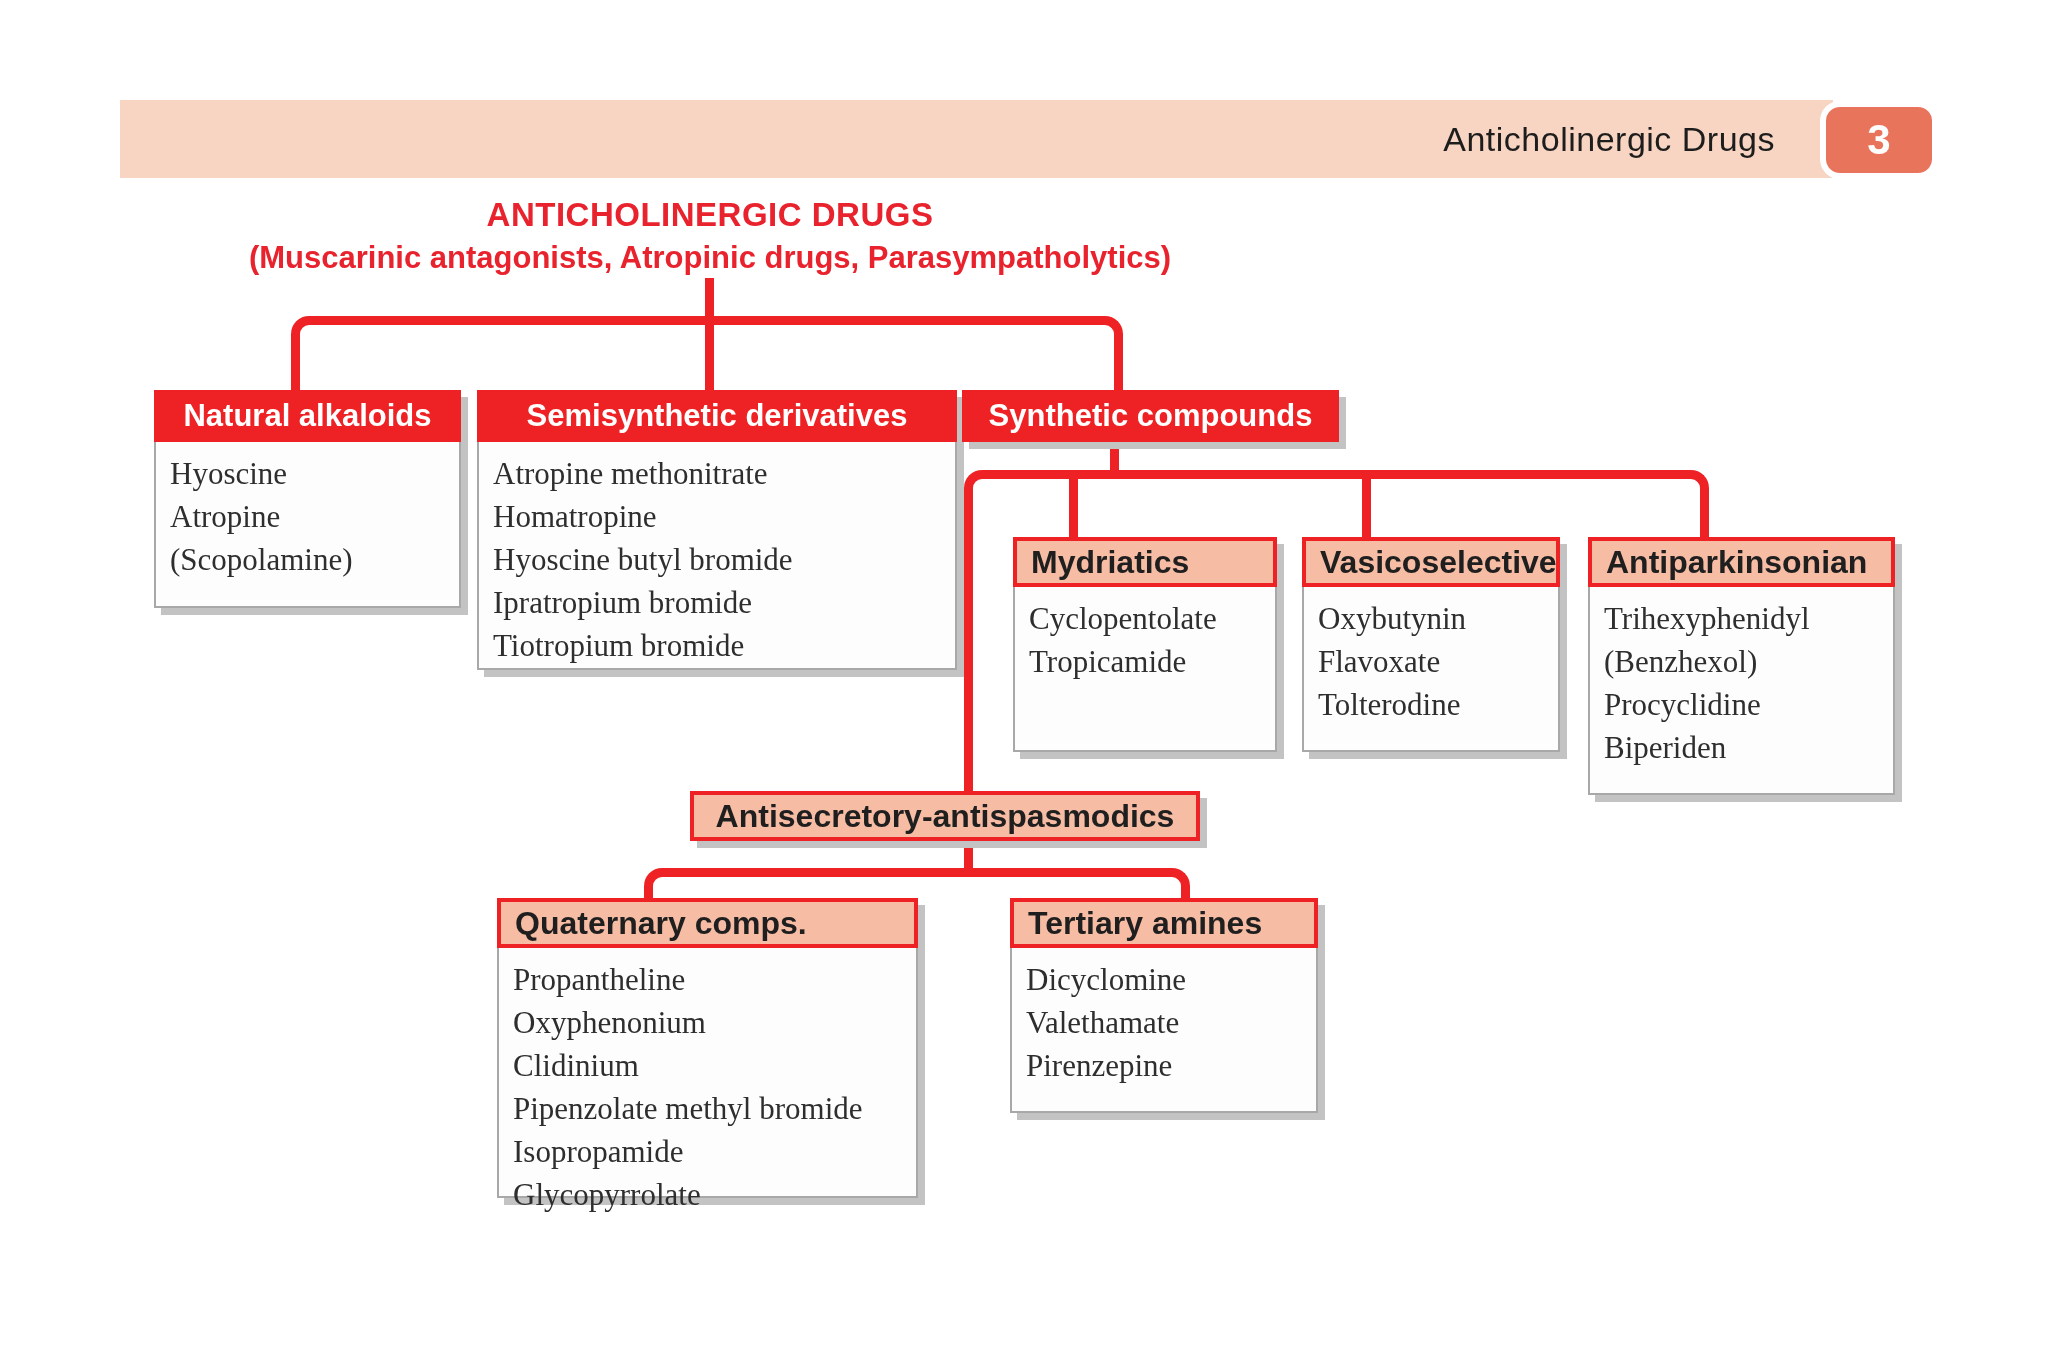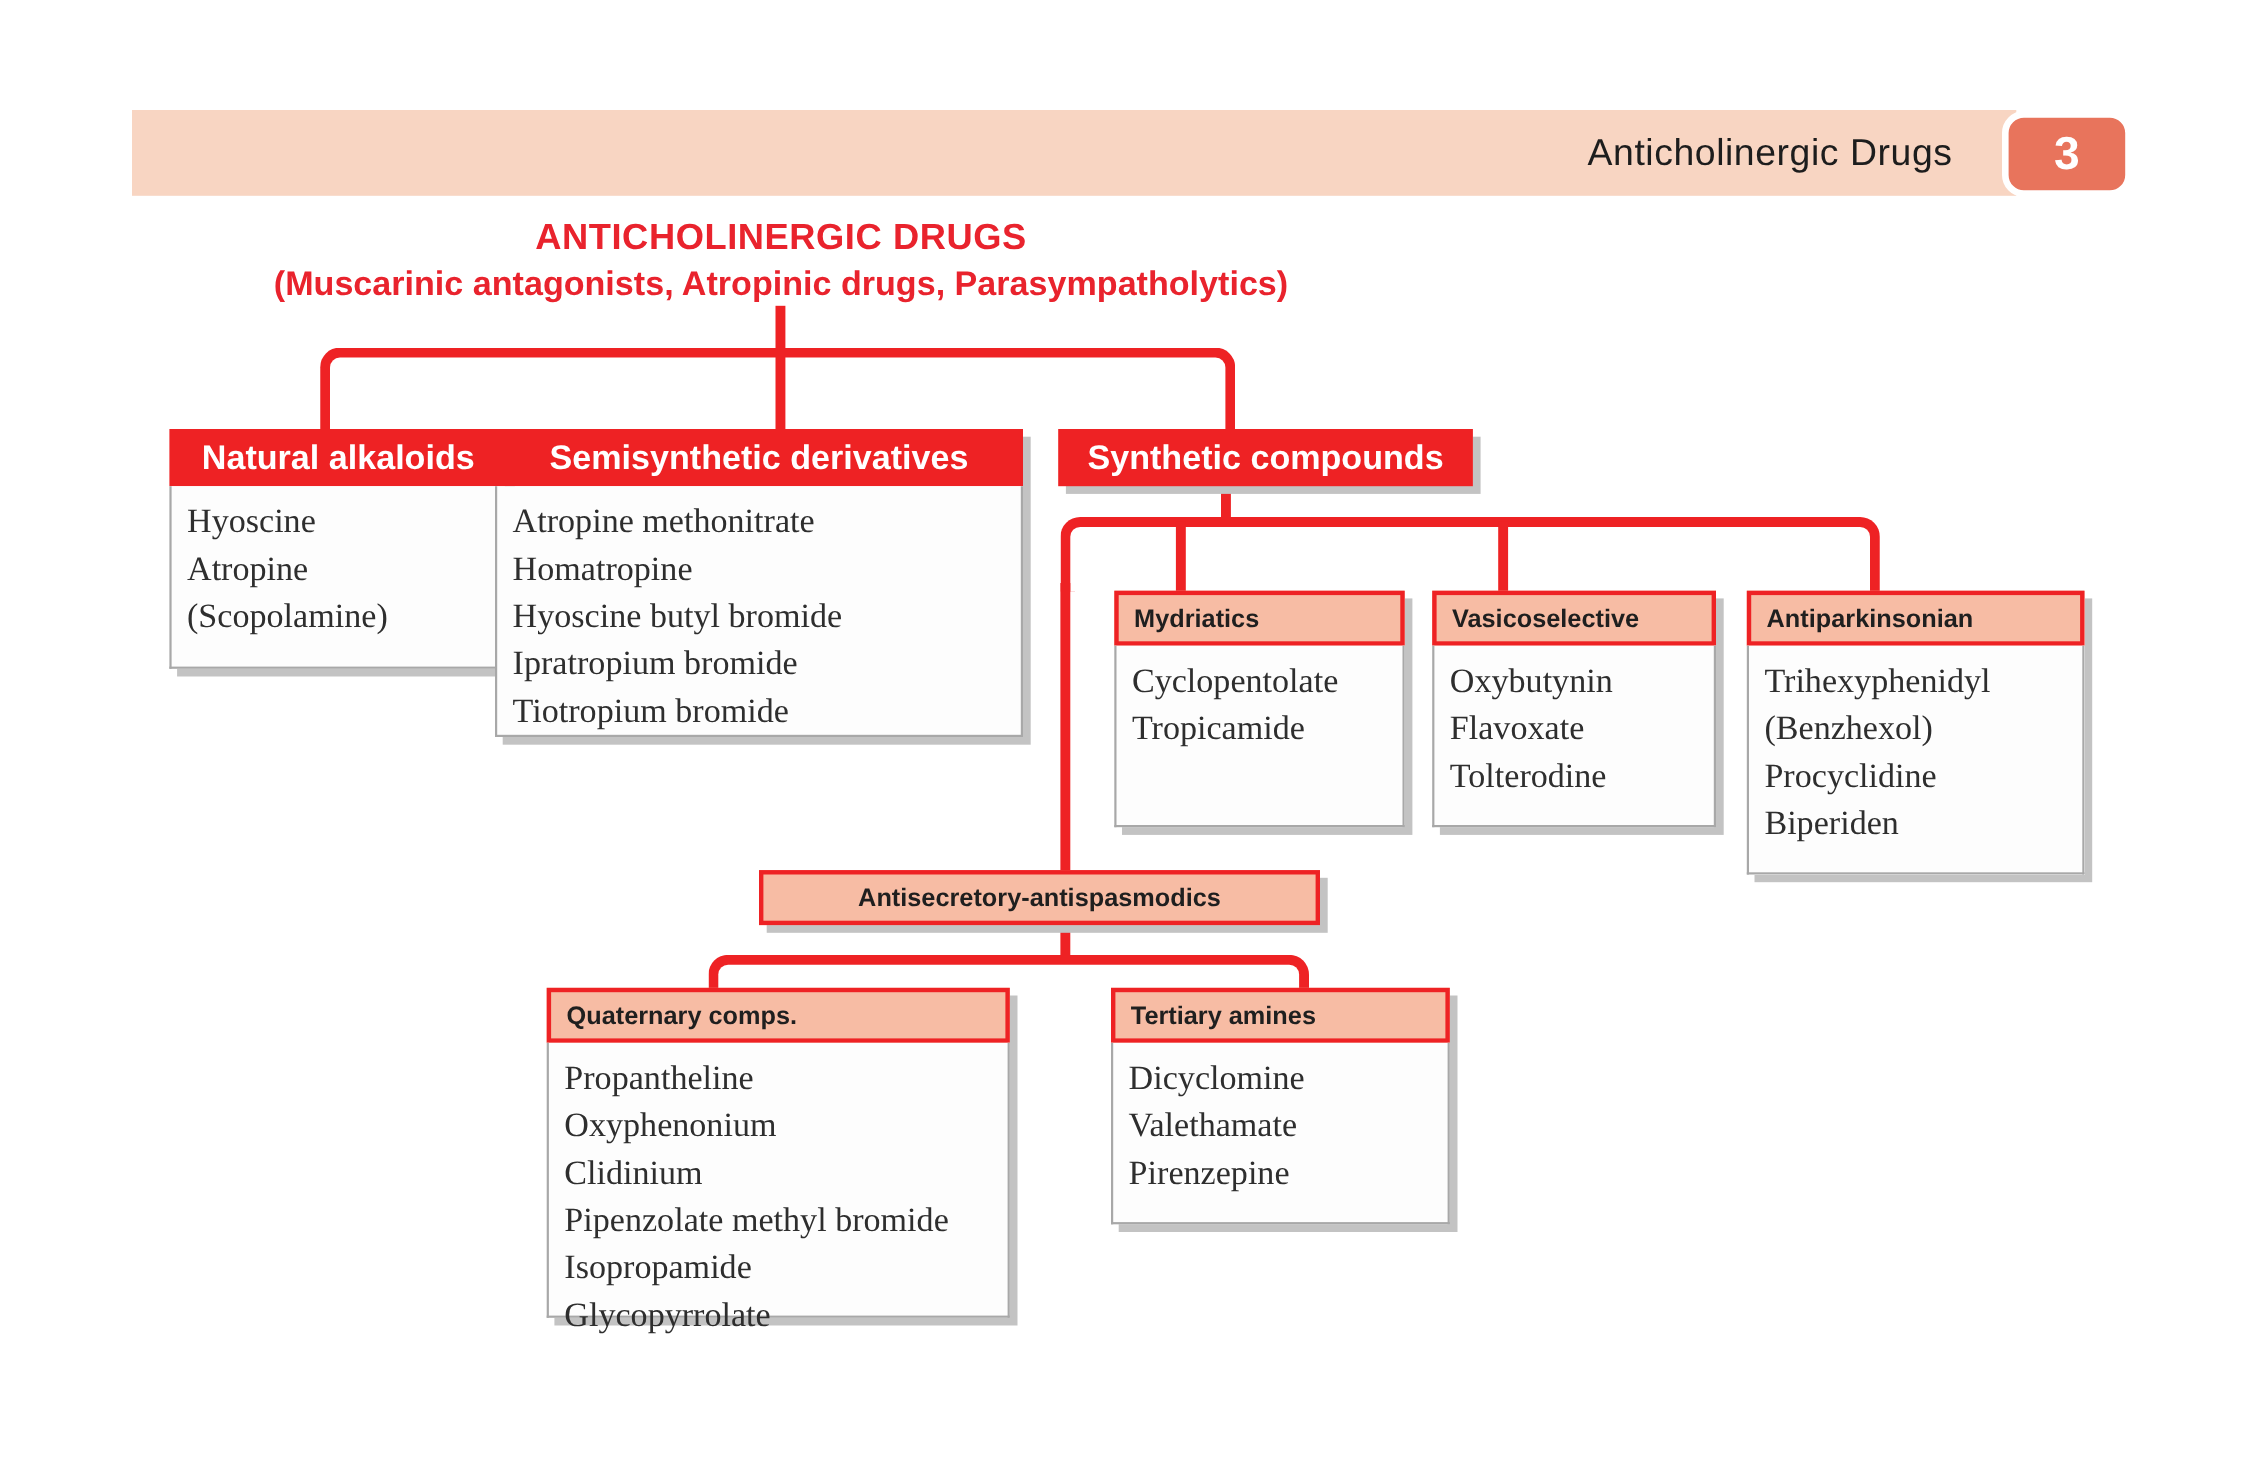--- a/index.html
+++ b/index.html
@@ -23,21 +23,21 @@
 
   
   .line{position:absolute;background:#ee2224;}
   .bracket{position:absolute;border-top:9px solid #ee2224;border-left:9px solid #ee2224;
            border-right:9px solid #ee2224;border-radius:18px 18px 0 0;box-sizing:border-box;}
 
   
   .box{position:absolute;box-shadow:7px 7px 0 #c3c3c3;}
   .red-head{background:#ee2224;color:#ffffff;font-weight:bold;font-size:31px;
             display:flex;align-items:center;justify-content:center;height:52px;box-sizing:border-box;}
-  .salmon-head{background:#f7bca4;color:#1f1f1f;font-weight:bold;font-size:23px;
+  .salmon-head{background:#f7bca4;color:#1f1f1f;font-weight:bold;font-size:32px;
             border:4px solid #ee2224;display:flex;align-items:center;height:50px;
             box-sizing:border-box;padding-left:14px;}
   .salmon-head.centered{justify-content:center;padding-left:0;}
   .body{background:#fdfdfd;border:2px solid #a8a8a8;border-top:none;box-sizing:border-box;
         padding:10px 0 0 14px;}
   .item{font-family:"Liberation Serif",serif;font-size:31px;line-height:43px;color:#2e2e2e;
         white-space:nowrap;}
 </style>
 </head>
 <body>
@@ -66,21 +66,21 @@
 
   <div class="box" style="left:154px;top:390px;width:307px;">
     <div class="red-head">Natural alkaloids</div>
     <div class="body" style="height:166px;">
         <div class="item">Hyoscine</div>
         <div class="item">Atropine</div>
         <div class="item">(Scopolamine)</div>
       </div>
   </div>
 
-  <div class="box" style="left:450px;top:390px;width:480px;">
+  <div class="box" style="left:477px;top:390px;width:480px;">
     <div class="red-head">Semisynthetic derivatives</div>
     <div class="body" style="height:228px;">
         <div class="item">Atropine methonitrate</div>
         <div class="item">Homatropine</div>
         <div class="item">Hyoscine butyl bromide</div>
         <div class="item">Ipratropium bromide</div>
         <div class="item">Tiotropium bromide</div>
       </div>
   </div>
 

